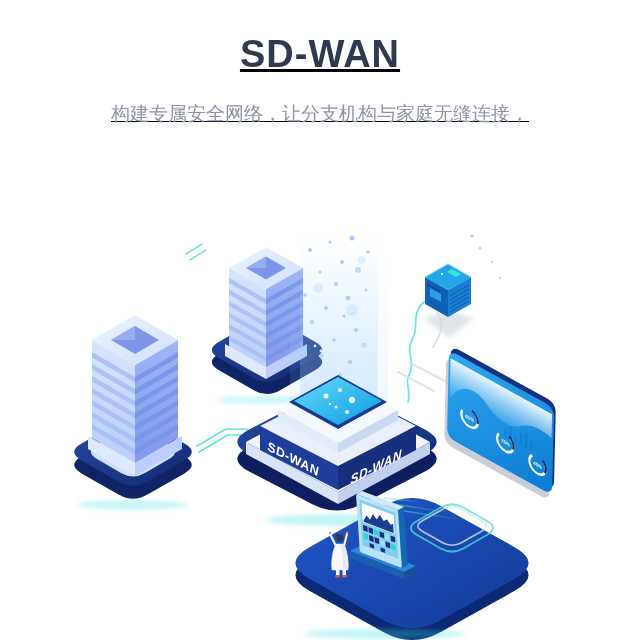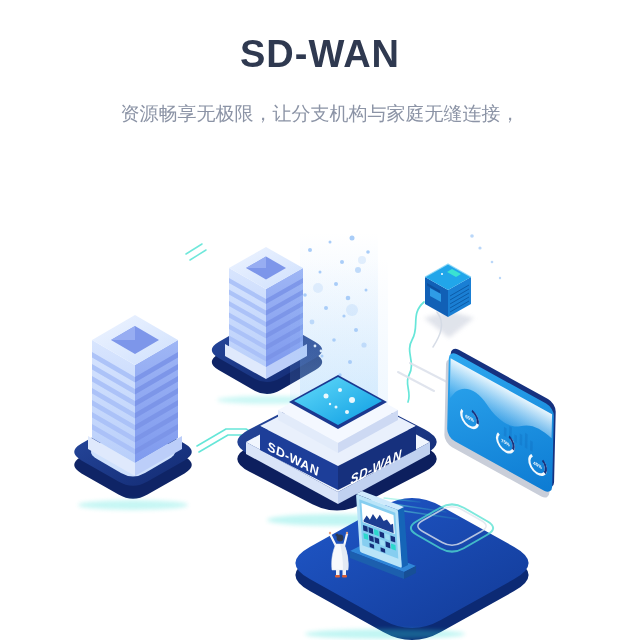--- a/index.html
+++ b/index.html
@@ -1,18 +1,18 @@
 <!DOCTYPE html>
 <html><head>
 <meta charset="utf-8">
 <style>
   html,body{margin:0;padding:0;}
   .page{
     position:relative;width:640px;height:640px;background:#ffffff;
-    overflow:hidden;font-family:"Liberation Sans","DejaVu Sans",sans-serif;
+    overflow:hidden;font-family:"Liberation Sans","DejaVu Sans",sans-serif;text-decoration:underline;
   }
   .hero-title{
     margin:0;padding-top:33px;text-align:center;
     font-size:38px;font-weight:bold;color:#2f3950;letter-spacing:1px;
   }
   .hero-sub{
     margin-top:21px;text-align:center;font-size:19px;line-height:33px;
     color:#8c94a6;font-weight:normal;
   }
   .scene{position:absolute;left:0;top:0;width:640px;height:640px;pointer-events:none;}
@@ -25,21 +25,21 @@
     fill:#ffffff;font-size:5px;text-anchor:middle;font-weight:bold;
   }
 </style>
 </head>
 <body>
 
 <div class="page">
 
   <div class="hero-title">SD-WAN</div>
   <div class="hero-sub">
-    <div>资源畅享无极限，让分支机构与家庭无缝连接，</div>
+    <div>构建专属安全网络，让分支机构与家庭无缝连接，</div>
   </div>
 
   <svg class="scene" viewBox="0 0 640 640">
     <defs>
       <linearGradient id="gTowerTop" x1="0" y1="0" x2="1" y2="1">
         <stop offset="0" stop-color="#eef4ff"></stop>
           <stop offset="1" stop-color="#cfe0fd"></stop>
       </linearGradient>
       <linearGradient id="gFaceL" x1="0" y1="0" x2="0" y2="1">
         <stop offset="0" stop-color="#d8e5fe"></stop>

